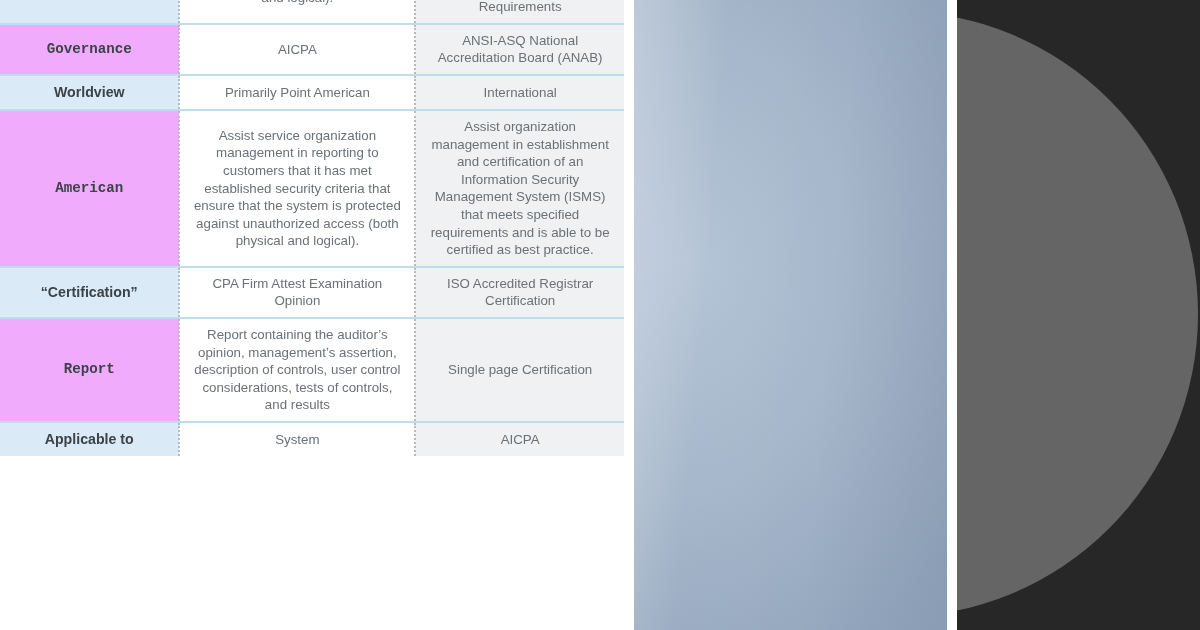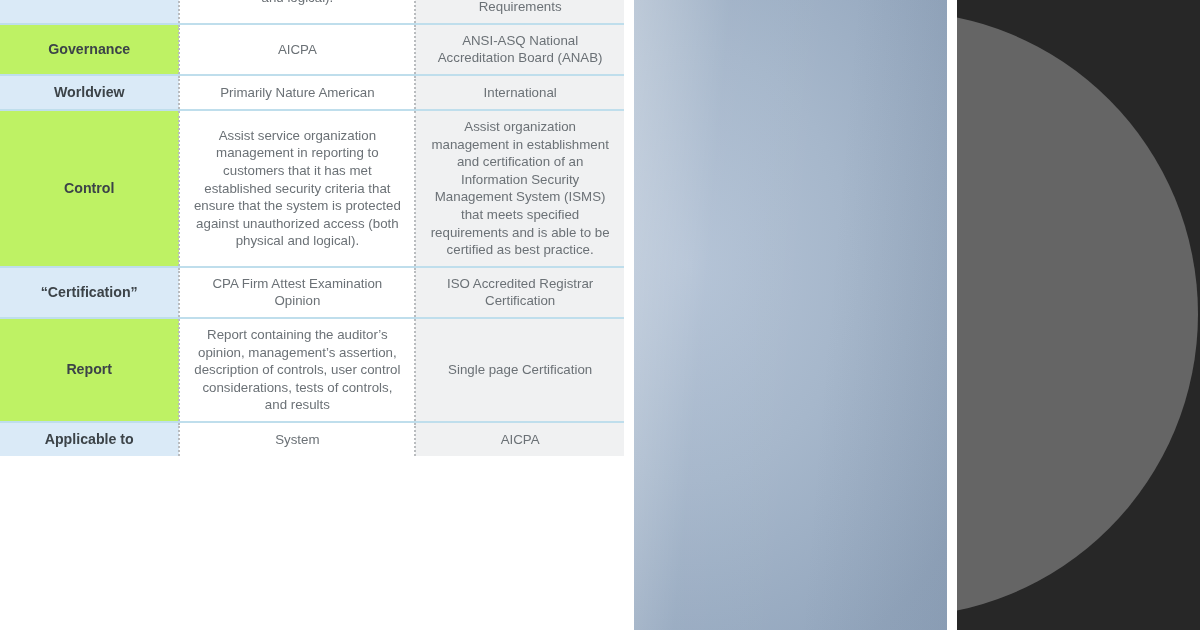--- a/index.html
+++ b/index.html
@@ -39,21 +39,21 @@
 
   
   .ctable td.lbl {
     width: 172px;
     font-weight: bold;
     font-size: 14.2px;
     color: #3c4348;
     background: #daeaf7;
     line-height: 19px;
   }
-  .ctable tr.alt td.lbl { background: #bef264; }
+  .ctable tr.alt td.lbl { background: #f0abfc; font-family: Liberation Mono, monospace; }
 
   
   .ctable td.c1 { width: 226px; background: #ffffff; }
   .ctable td.c2 { width: 200px; background: #f0f1f2; }
 
   
   .ctable td.c1 {
     border-left: 2px dotted #b9bcbf;
     border-right: 2px dotted #b9bcbf;
   }
@@ -100,25 +100,25 @@
           <td class="c1">unauthorized access (both physical and logical).</td>
           <td class="c2">Information security management systems — Requirements</td>
         </tr>
         <tr class="alt">
           <td class="lbl">Governance</td>
           <td class="c1">AICPA</td>
           <td class="c2">ANSI-ASQ National Accreditation Board (ANAB)</td>
         </tr>
         <tr>
           <td class="lbl">Worldview</td>
-          <td class="c1">Primarily Nature American</td>
+          <td class="c1">Primarily Point American</td>
           <td class="c2">International</td>
         </tr>
         <tr class="alt">
-          <td class="lbl">Control</td>
+          <td class="lbl">American</td>
           <td class="c1">Assist service organization management in reporting to customers that it has met established security criteria that ensure that the system is protected against unauthorized access (both physical and logical).</td>
           <td class="c2">Assist organization management in establishment and certification of an Information Security Management System (ISMS) that meets specified requirements and is able to be certified as best practice.</td>
         </tr>
         <tr>
           <td class="lbl">“Certification”</td>
           <td class="c1">CPA Firm Attest Examination Opinion</td>
           <td class="c2">ISO Accredited Registrar Certification</td>
         </tr>
         <tr class="alt">
           <td class="lbl">Report</td>

